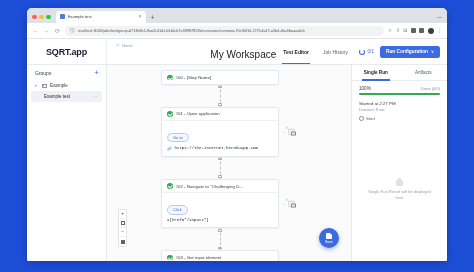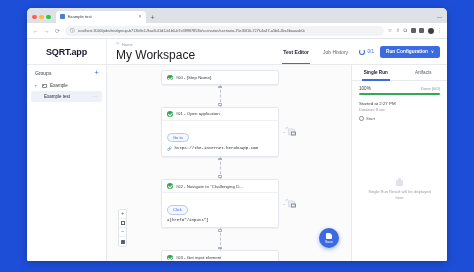--- a/index.html
+++ b/index.html
@@ -128,21 +128,21 @@
     flex: 1;
     display: flex; flex-direction: column; justify-content: center;
     padding-left: 9px;
   }
   .breadcrumb {
     display: flex; align-items: center; gap: 2.5px;
     margin-bottom: 1px;
   }
   .bc-icon { font-size: 4px; color: #9aa0a6; line-height: 1; }
   .bc-text { font-size: 4px; color: #9aa0a6; }
-  .ws-title { font-size: 12px; color: #202124; font-weight: 500; }
+  .ws-title { font-size: 10px; color: #202124; font-weight: 500; text-align: right; }
 
   .header-tabs {
     display: flex; align-items: stretch; gap: 0;
   }
   .htab {
     display: flex; align-items: center;
     padding: 0 7px;
     font-size: 5px; color: #5f6368;
     position: relative;
   }

